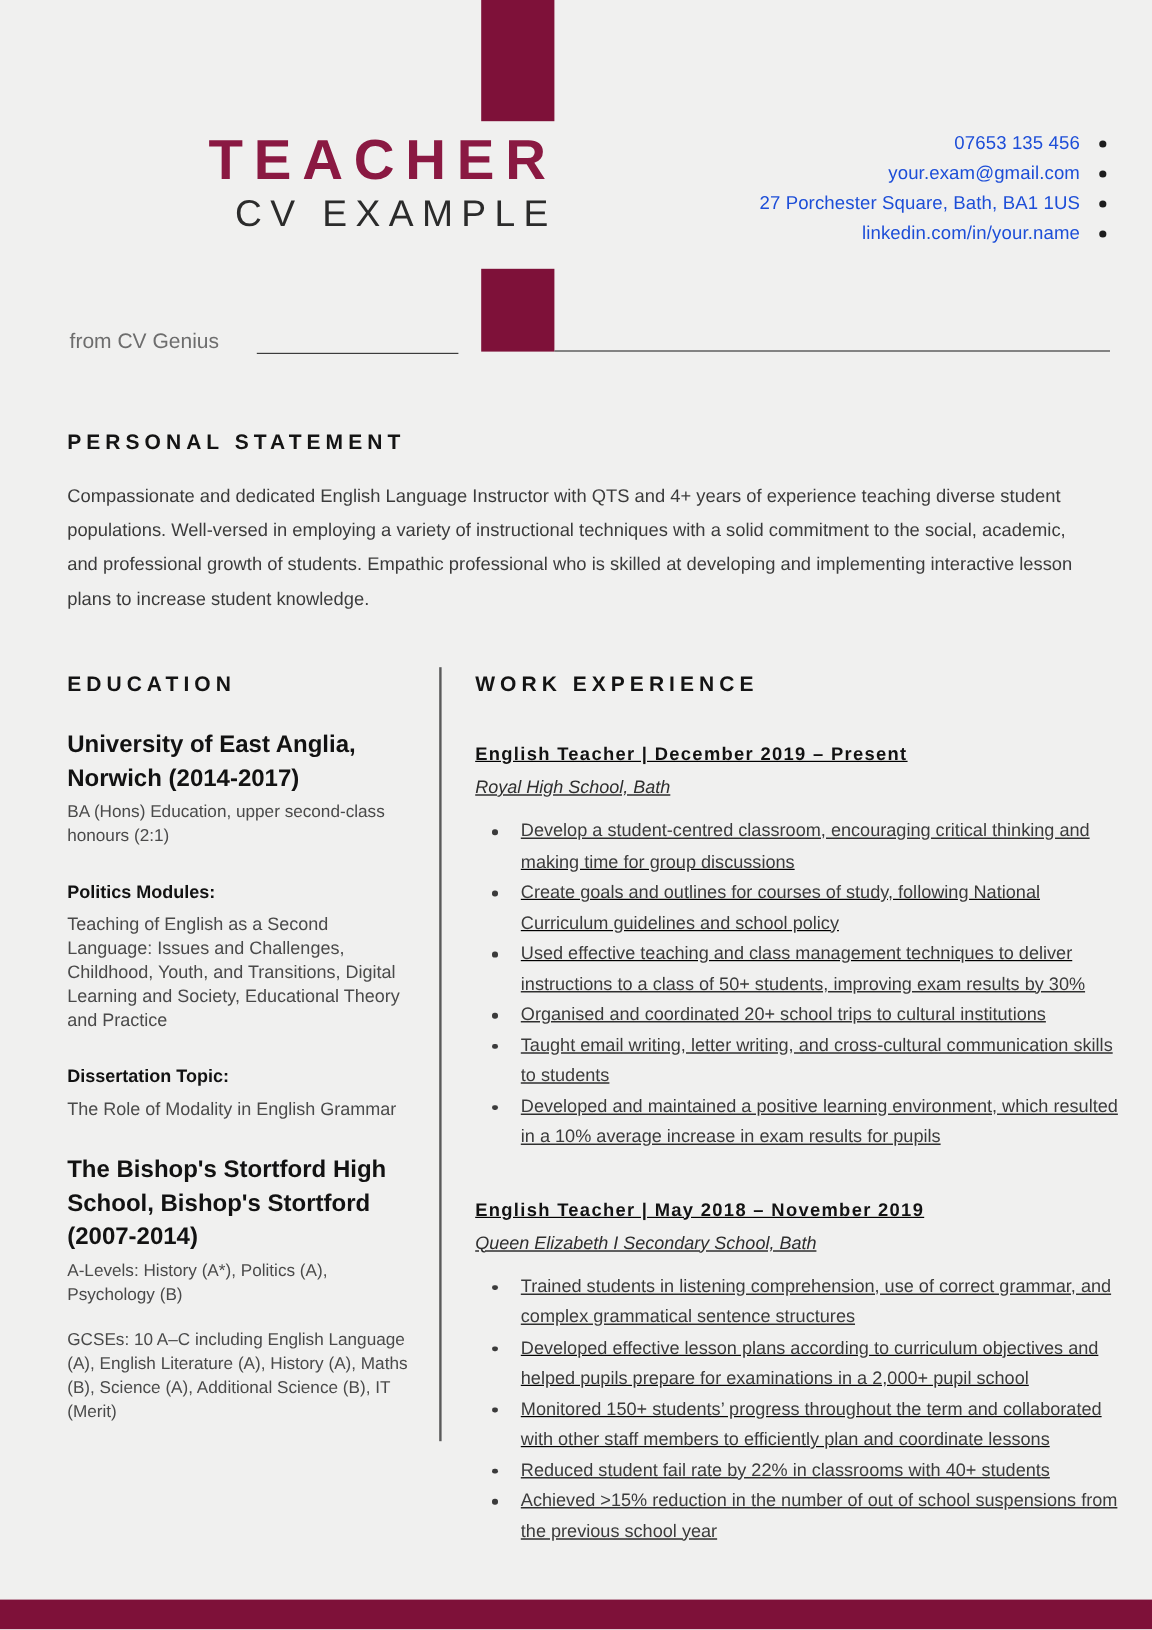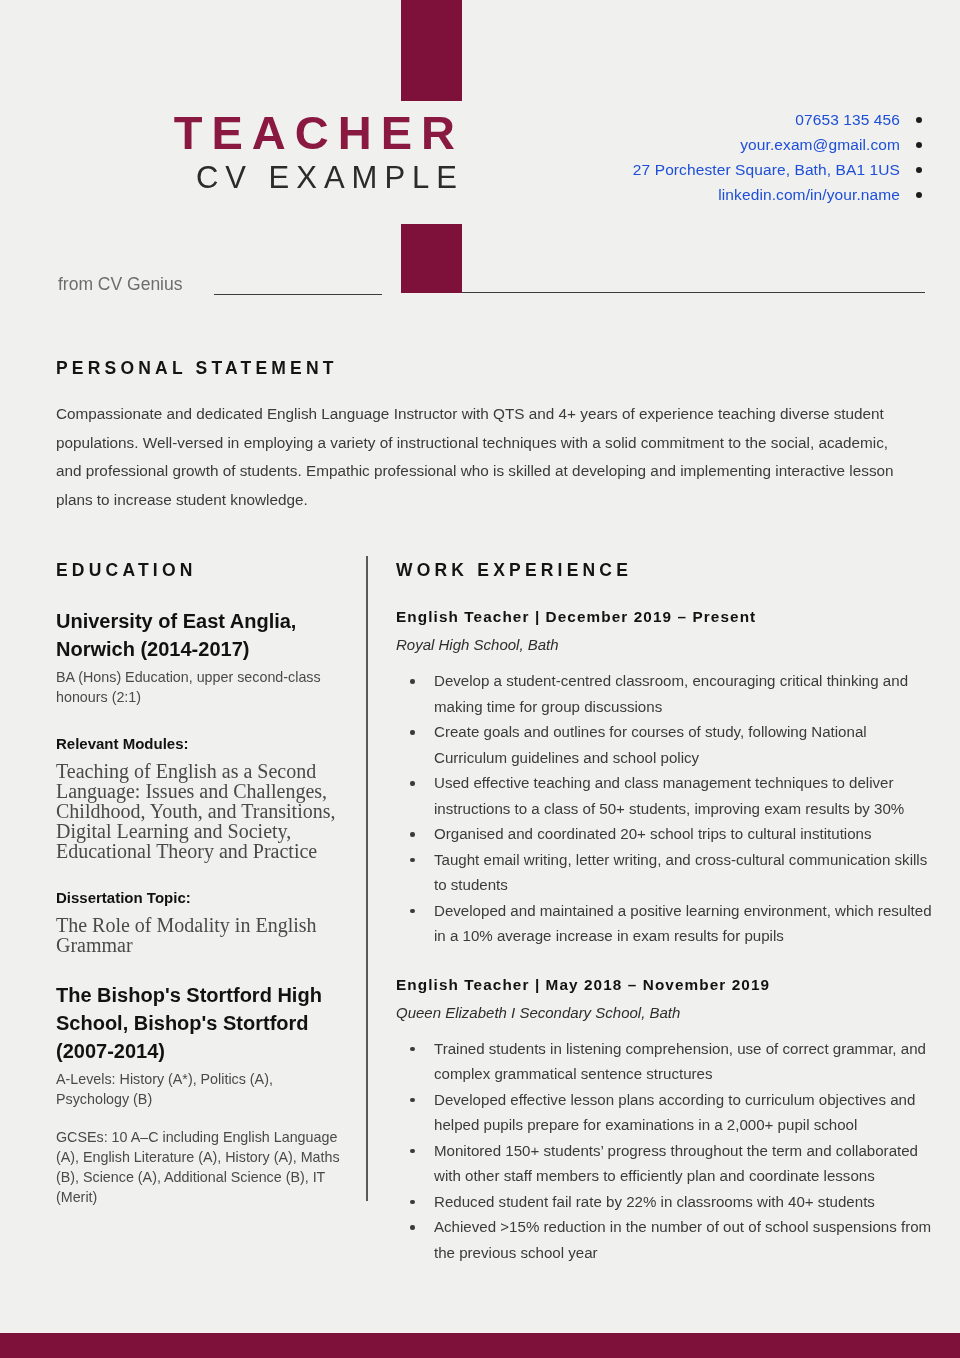--- a/index.html
+++ b/index.html
@@ -188,30 +188,29 @@
     line-height: 20px;
     margin-top: 4px;
   }
   .edu-label {
     font-size: 15px;
     font-weight: 700;
     color: #121212;
     line-height: 22px;
   }
   .edu-text {
-    font-size: 20px;
+    font-size: 15px;
     color: #4a4a4a;
     line-height: 20px;
     margin-top: 6px;
-    font-family: Liberation Serif, serif;
   }
   .gap-small { height: 14px; }
 
   
-  .job { margin-top: 24px; }
+  .job { margin-top: 36px; text-decoration: underline; }
   .job-title {
     font-size: 15.3px;
     font-weight: 700;
     letter-spacing: 1.1px;
     color: #121212;
     line-height: 24px;
   }
   .job-company {
     font-size: 15px;
     font-style: italic;
@@ -289,21 +288,21 @@
 
   <div class="col-left">
     <div class="sec-head">EDUCATION</div>
 
     <div class="edu-block">
       <div class="edu-title">University of East Anglia, Norwich (2014-2017)</div>
       <div class="edu-sub">BA (Hons) Education, upper second-class honours (2:1)</div>
     </div>
 
     <div class="edu-block">
-      <div class="edu-label">Relevant Modules:</div>
+      <div class="edu-label">Politics Modules:</div>
       <div class="edu-text">Teaching of English as a Second Language: Issues and Challenges, Childhood, Youth, and Transitions, Digital Learning and Society, Educational Theory and Practice</div>
     </div>
 
     <div class="edu-block">
       <div class="edu-label">Dissertation Topic:</div>
       <div class="edu-text">The Role of Modality in English Grammar</div>
     </div>
 
     <div class="edu-block">
       <div class="edu-title">The Bishop's Stortford High School, Bishop's Stortford (2007-2014)</div>

